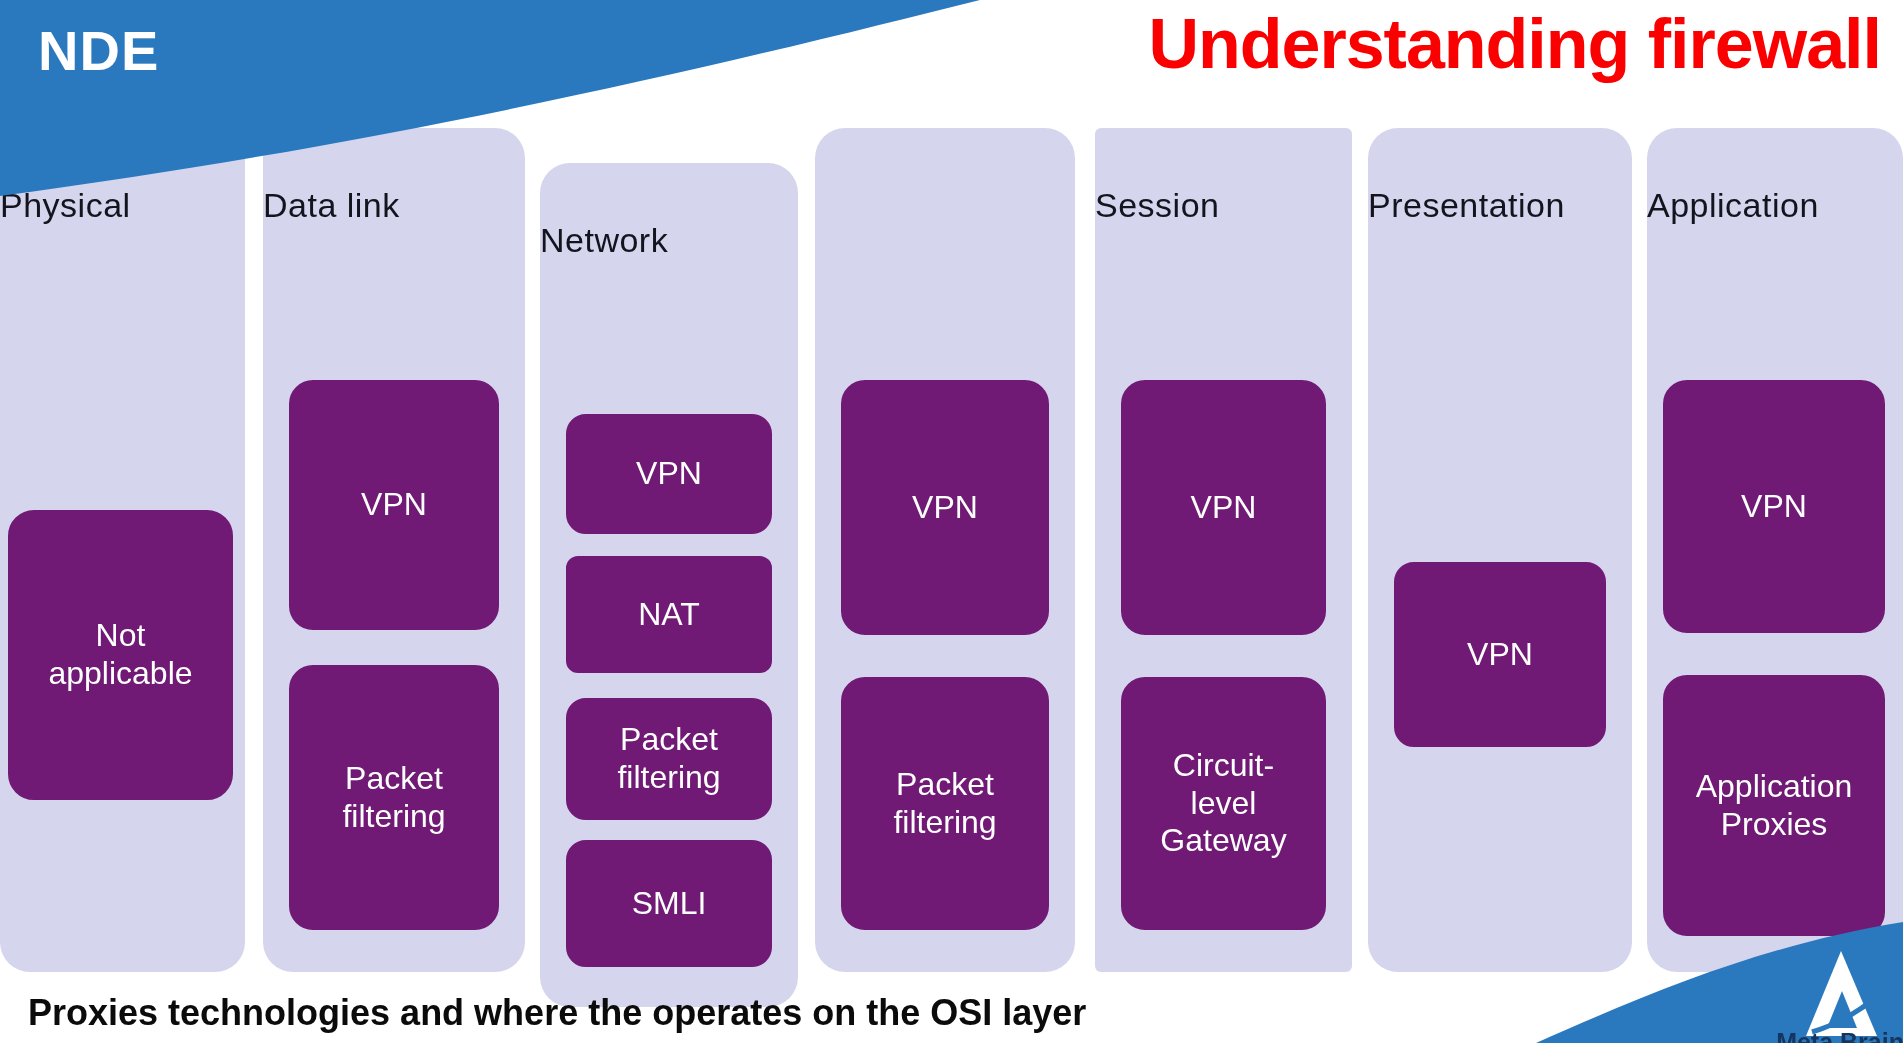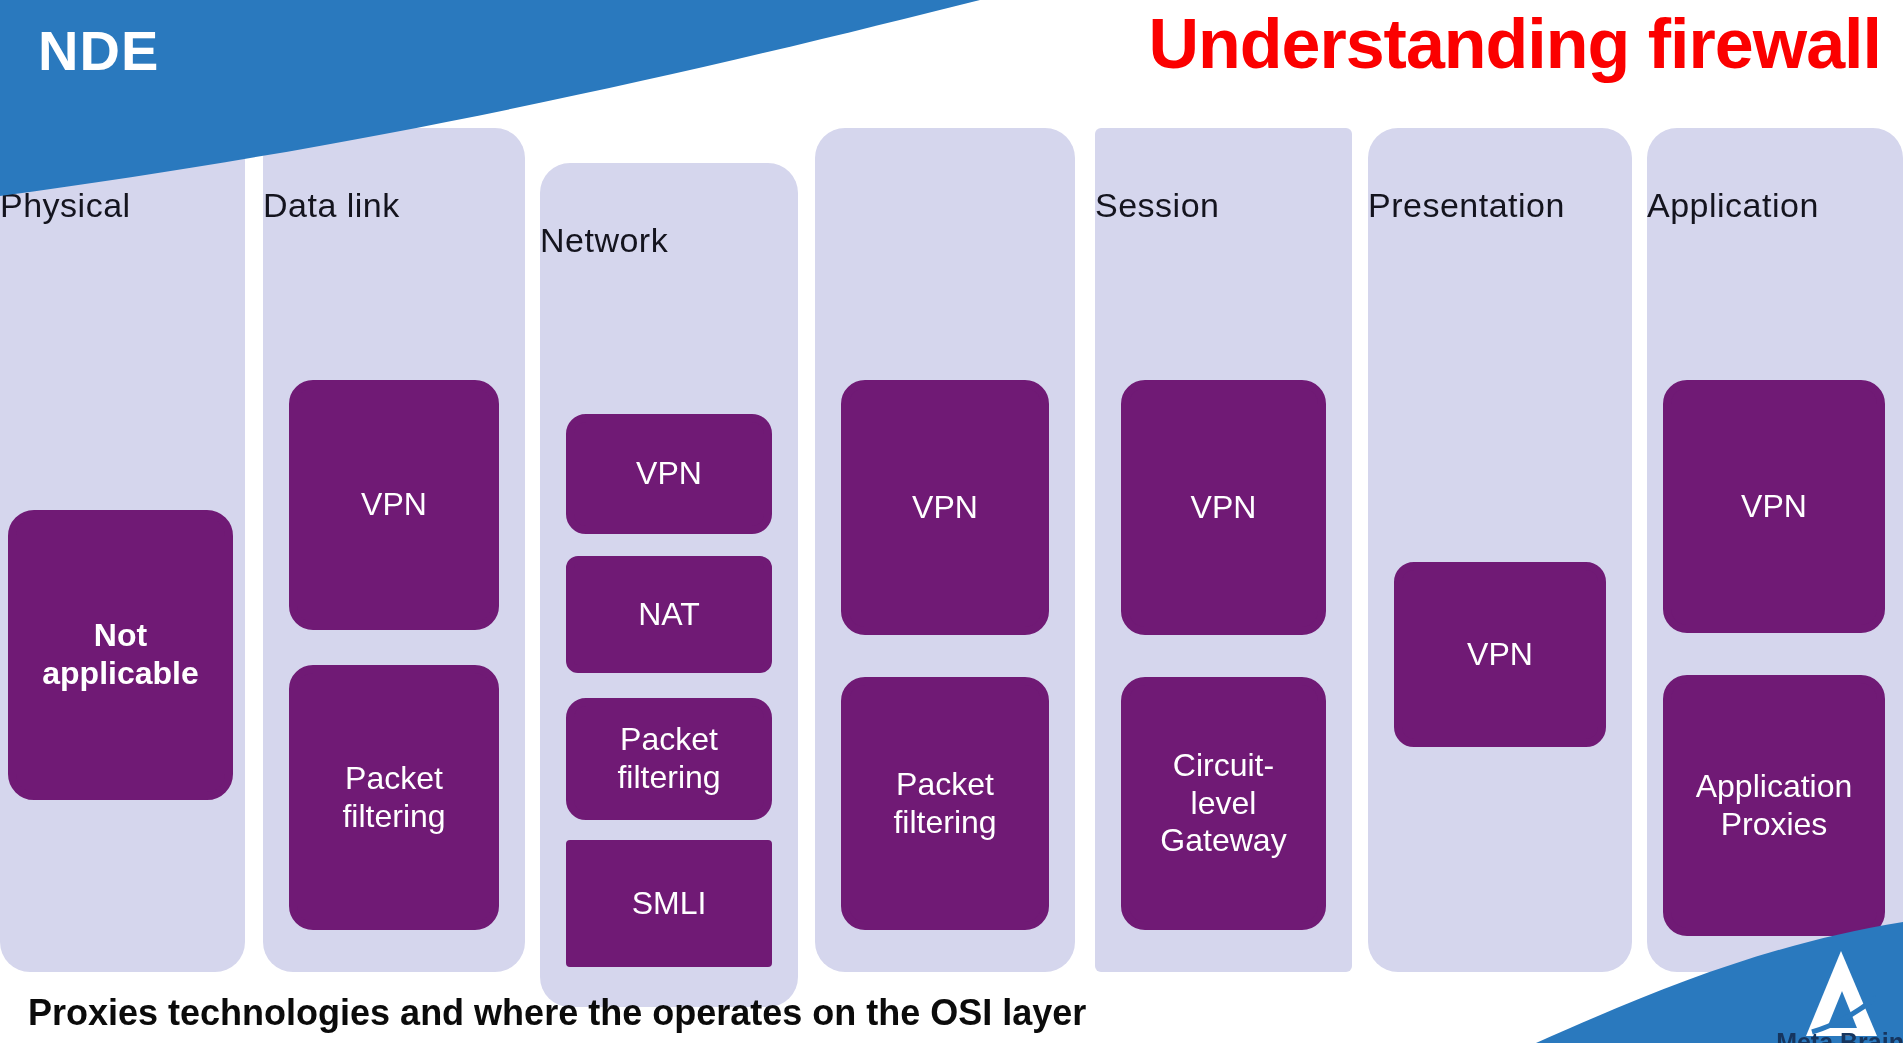--- a/index.html
+++ b/index.html
@@ -94,35 +94,35 @@
     white-space:nowrap;
   }
 </style>
 </head>
 <body>
 
 <div class="stage">
 
   <section class="col" style="left:0px;width:245px;">
     <div class="col-header">Physical</div>
-    <div class="box" style="top:382px;height:290px;left:8px;right:12px;border-radius:26px;font-weight:bold;">Not applicable</div>
+    <div class="box" style="top:382px;height:290px;left:8px;right:12px;border-radius:26px;">Not applicable</div>
   </section>
 
   <section class="col" style="left:263px;width:262px;">
     <div class="col-header">Data link</div>
     <div class="box" style="top:252px;height:250px;">VPN</div>
     <div class="box" style="top:537px;height:265px;">Packet filtering</div>
   </section>
 
   <section class="col" style="left:540px;width:258px;margin-top:35px;">
     <div class="col-header">Network</div>
     <div class="box" style="top:251px;height:120px;border-radius:20px;">VPN</div>
     <div class="box" style="top:393px;height:117px;border-radius:12px;">NAT</div>
     <div class="box" style="top:535px;height:122px;border-radius:20px;">Packet filtering</div>
-    <div class="box" style="top:677px;height:127px;border-radius:4px;">SMLI</div>
+    <div class="box" style="top:677px;height:127px;border-radius:20px;">SMLI</div>
   </section>
 
   <section class="col" style="left:815px;width:260px;">
     <div class="box" style="top:252px;height:255px;">VPN</div>
     <div class="box" style="top:549px;height:253px;">Packet filtering</div>
   </section>
 
   <section class="col" style="left:1095px;width:257px;border-radius:6px;">
     <div class="col-header">Session</div>
     <div class="box" style="top:252px;height:255px;">VPN</div>

